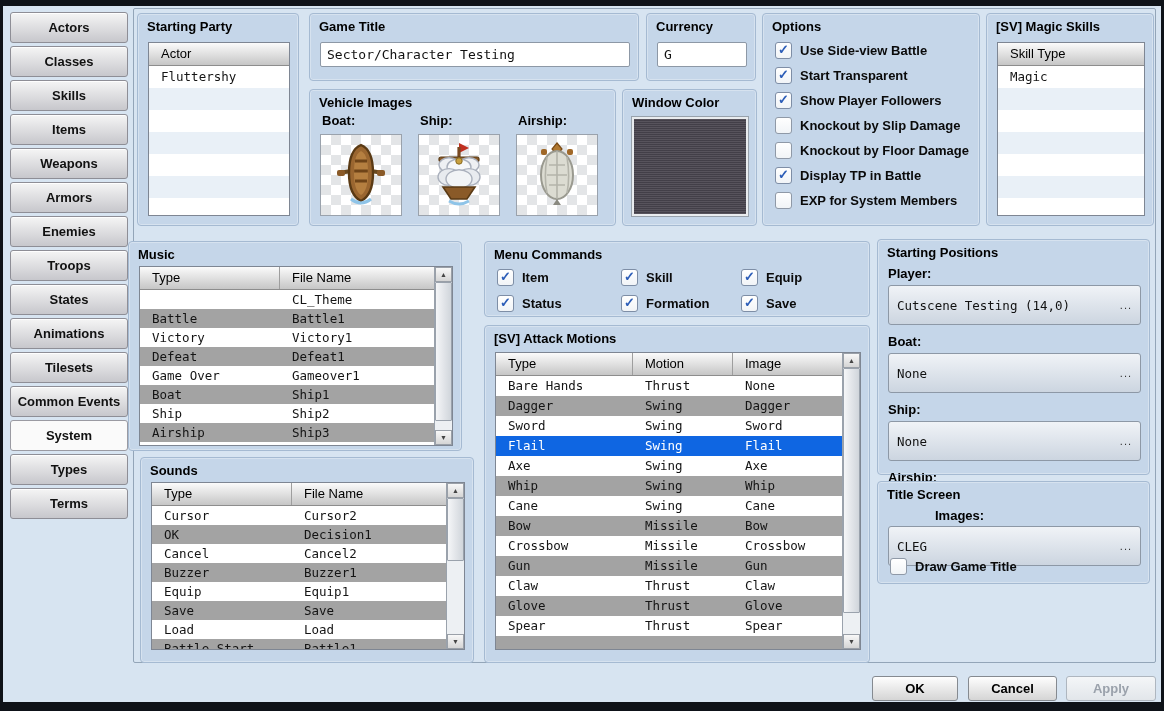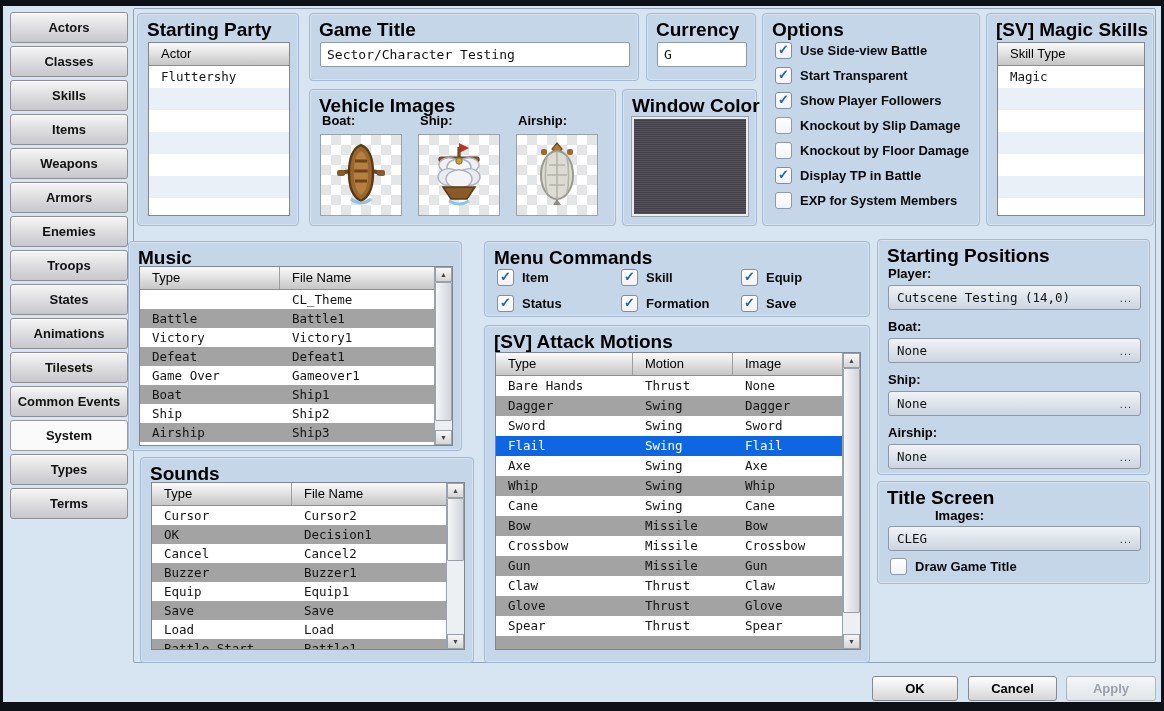--- a/index.html
+++ b/index.html
@@ -20,21 +20,21 @@
   
   #sidebar{position:absolute;left:10px;top:12px;width:118px;display:flex;flex-direction:column;gap:3px;z-index:5;}
   .side-btn{height:29px;line-height:29px;text-align:center;font-size:13px;font-weight:600;color:#111;
     background:linear-gradient(#f5f5f5,#c7c7cc);border:1px solid #8e8e96;border-radius:3px;
     box-shadow:inset 0 1px 0 rgba(255,255,255,.9);cursor:default;}
   .side-btn.selected{background:#fafafa;box-shadow:none;border-color:#9a9aa2;}
 
   
   .panel{position:absolute;background:#c5d6e9;border:1px solid #a5bad2;border-radius:4px;
     box-sizing:border-box;box-shadow:inset 0 0 0 1px rgba(255,255,255,.30);}
-  .panel-title{position:absolute;left:9px;top:5px;font-size:19px;font-weight:bold;color:#000;white-space:nowrap;}
+  .panel-title{position:absolute;left:9px;top:5px;font-size:13px;font-weight:bold;color:#000;white-space:nowrap;}
 
   
   .tableb{position:absolute;background:#fff;border:1px solid #7e8693;display:flex;box-sizing:border-box;}
   .tmain{flex:1;display:flex;flex-direction:column;min-width:0;}
   .thead{height:22px;display:flex;flex:none;background:linear-gradient(#fbfbfb,#c6c6c6);border-bottom:1px solid #8d8d8d;}
   .th{font-size:13px;color:#000;padding-left:12px;line-height:22px;box-sizing:border-box;border-right:1px solid #9e9e9e;white-space:nowrap;overflow:hidden;}
   .th.last{border-right:none;flex:1;}
   .tbody{flex:1;overflow:hidden;position:relative;}
   .trow{display:flex;font-family:"DejaVu Sans Mono","Liberation Mono",monospace;font-size:12.5px;color:#141414;}
   .rh19 .trow{height:19px;line-height:19px;}
@@ -58,21 +58,21 @@
   .cb{width:17px;height:17px;flex:none;background:linear-gradient(#fff,#f1f4f7);border:1px solid #8f99a7;border-radius:3px;
     box-sizing:border-box;text-align:center;line-height:14px;font-size:13px;font-weight:bold;color:#2d5eb8;}
   .cb.on{border-color:#7e8ea6;}
   .v-checks{position:absolute;display:flex;flex-direction:column;gap:8px;}
   .grid-checks{position:absolute;display:grid;grid-template-columns:124px 120px 120px;grid-auto-rows:26px;align-items:center;}
 
   
   .txtin{position:absolute;background:#fff;border:1px solid #8d98a6;border-radius:2px;box-sizing:border-box;
     font-family:"DejaVu Sans Mono","Liberation Mono",monospace;font-size:13px;padding:0 6px;color:#111;outline:none;}
   .fieldlabel{font-size:13px;font-weight:bold;color:#000;margin-bottom:4px;}
-  .drop{height:25px;background:linear-gradient(#f0f3f7,#ccd5e0);border:1px solid #8d98a6;border-radius:3px;
+  .drop{height:40px;background:linear-gradient(#f0f3f7,#ccd5e0);border:1px solid #8d98a6;border-radius:3px;
     display:flex;align-items:center;padding:0 8px;margin-bottom:9px;box-sizing:border-box;
     font-family:"DejaVu Sans Mono","Liberation Mono",monospace;font-size:12.5px;color:#111;}
   .drop .txt{flex:1;white-space:nowrap;overflow:hidden;}
   .drop .dots{color:#333;font-size:11px;letter-spacing:1px;font-family:"Liberation Sans",sans-serif;}
   .btn{position:absolute;height:25px;background:linear-gradient(#fefefe,#d5d5d5);border:1px solid #858a90;border-radius:3px;
     box-sizing:border-box;font-size:13px;font-weight:bold;text-align:center;line-height:23px;color:#000;}
   .btn.disabled{color:#9aa1ab;border-color:#aeb6bf;background:linear-gradient(#f4f6f8,#e2e6ea);}
 
   
   .vlabel{position:absolute;font-size:13px;font-weight:bold;color:#000;}

